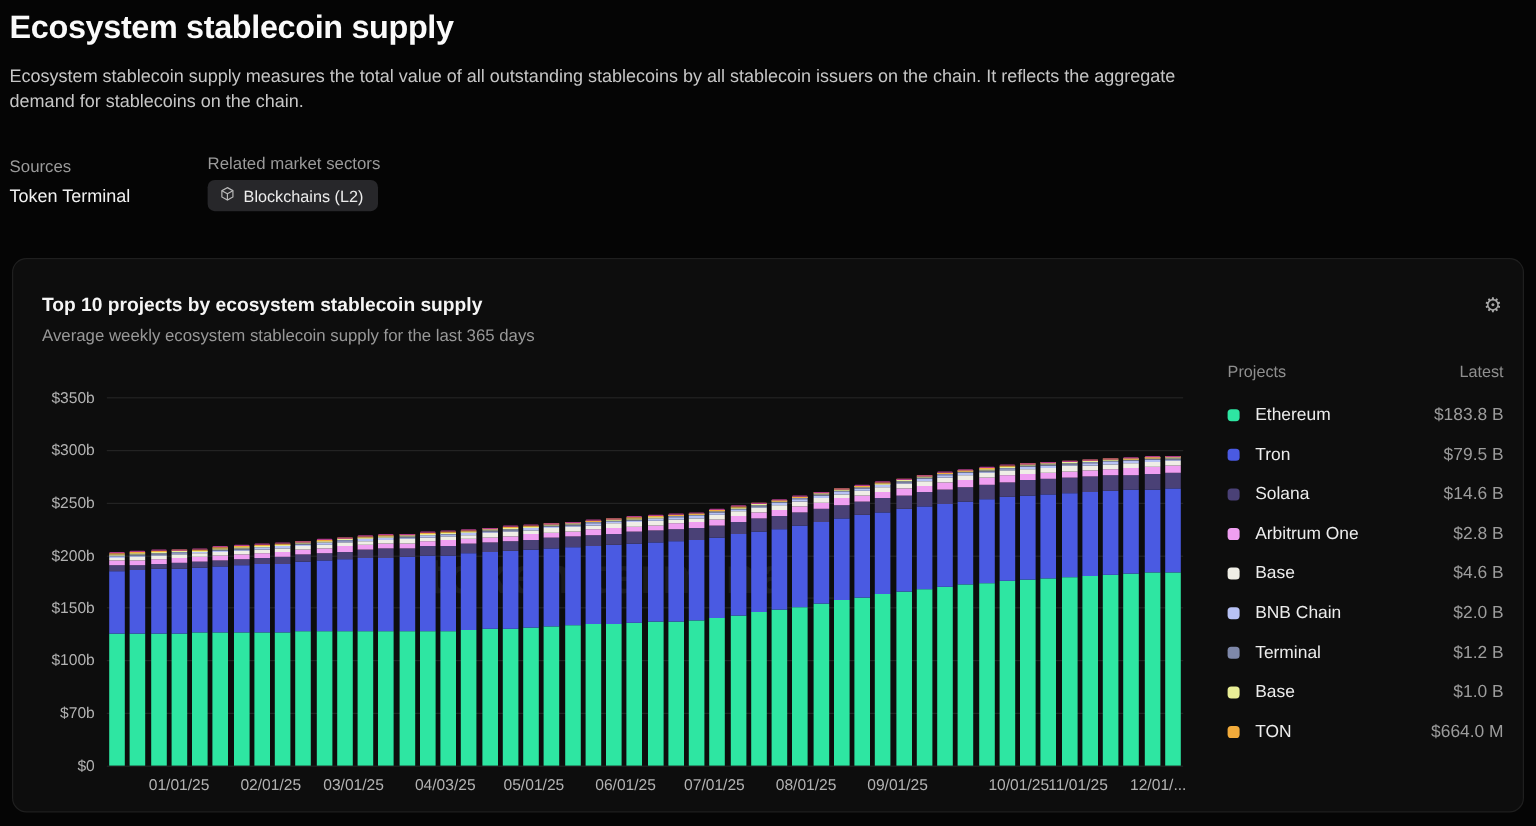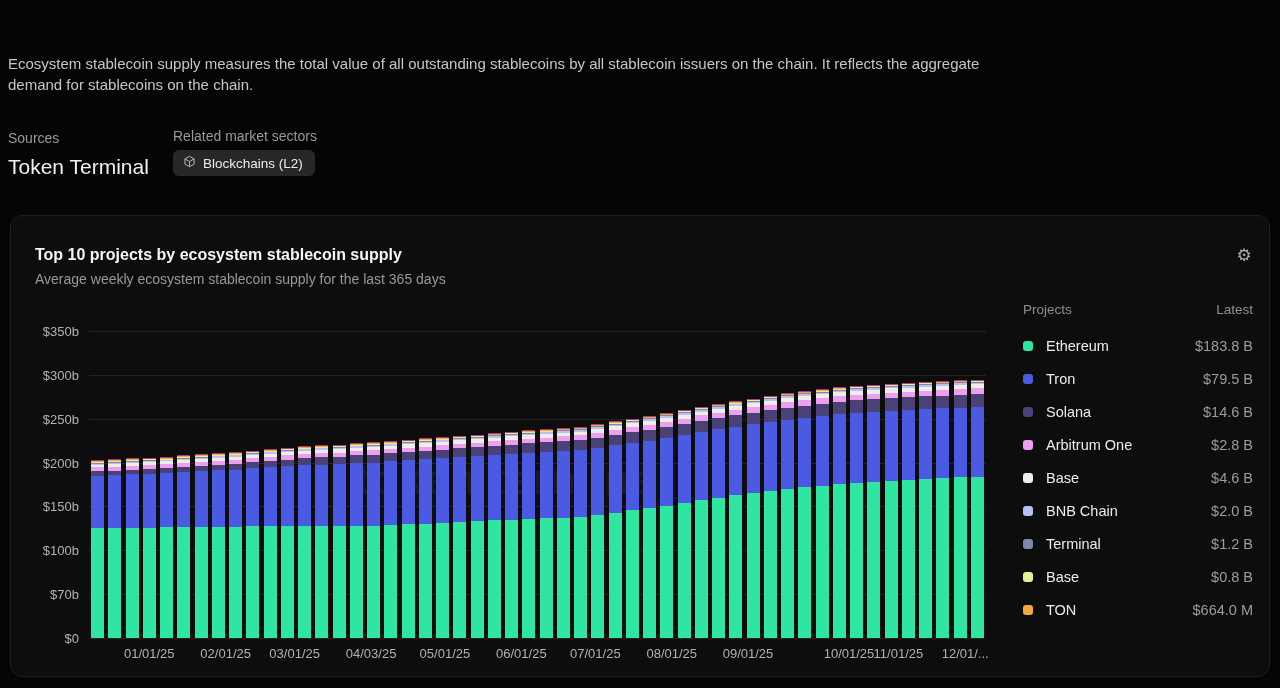--- a/index.html
+++ b/index.html
@@ -4,21 +4,21 @@
 <style>
   * { margin:0; padding:0; box-sizing:border-box; }
   html,body { width:1280px; height:688px; background:#050505; overflow:hidden;
               font-family:"Liberation Sans","DejaVu Sans",sans-serif; }
   .page { position:relative; width:1280px; height:688px; background:#050505; color:#f2f2f2; }
 
   .page-title { position:absolute; left:8px; top:8px; font-size:27px; font-weight:700; color:#fafafa; letter-spacing:-0.3px; }
   .page-desc  { position:absolute; left:8px; top:53px; width:990px; font-size:15px; line-height:21px; color:#c6c6c6; }
 
   .sources-label  { position:absolute; left:8px;  top:130px; font-size:14px; color:#9a9a9a; }
-  .sources-value  { position:absolute; left:8px;  top:155px; font-size:21px; color:#f0f0f0; }
+  .sources-value  { position:absolute; left:8px;  top:155px; font-size:15px; color:#f0f0f0; }
   .sectors-label  { position:absolute; left:173px; top:128px; font-size:14px; color:#9a9a9a; }
   .chips { position:absolute; left:173px; top:150px; display:flex; gap:9px; }
   .chip { display:flex; align-items:center; gap:7px; background:#27272a; border-radius:6px;
           padding:4px 12px 4px 10px; font-size:13.5px; color:#ececec; height:26px; cursor:pointer; }
   .chip svg { width:13px; height:13px; stroke:#b9b9b9; }
 
   .card { position:absolute; left:10px; top:215px; width:1260px; height:462px;
           background:#0d0d0d; border:1px solid #1f1f1f; border-radius:12px; }
   .card-title    { position:absolute; left:24px; top:30px; font-size:16px; font-weight:700; color:#f5f5f5; }
   .card-subtitle { position:absolute; left:24px; top:55px; font-size:14px; color:#989898; }
@@ -43,20 +43,21 @@
   .legend-row { display:flex; align-items:center; height:22px; margin-bottom:11px; cursor:pointer; padding:0 2px 0 4px; }
   .legend-dot { width:10px; height:10px; border-radius:3px; flex:0 0 auto; margin-right:13px; }
   .legend-name { font-size:14.5px; color:#ececec; flex:1 1 auto; }
   .legend-val  { font-size:14.5px; color:#9c9c9c; }
 </style>
 </head>
 <body>
 
 <div class="page">
 
+  <h1 class="page-title">Ecosystem stablecoin supply</h1>
   <p class="page-desc">Ecosystem stablecoin supply measures the total value of all outstanding stablecoins by all stablecoin issuers on the chain. It reflects the aggregate demand for stablecoins on the chain.</p>
 
   <div class="sources-label">Sources</div>
   <div class="sources-value">Token Terminal</div>
 
   <div class="sectors-label">Related market sectors</div>
   <div class="chips">
     <div class="chip">
       <span>
         <svg viewBox="0 0 24 24" fill="none" stroke-width="1.8">
@@ -667,21 +668,21 @@
             <span class="legend-val">$2.0 B</span>
           </div>
           <div class="legend-row">
             <span class="legend-dot" style="background: rgb(126, 136, 169);"></span>
             <span class="legend-name">Terminal</span>
             <span class="legend-val">$1.2 B</span>
           </div>
           <div class="legend-row">
             <span class="legend-dot" style="background: rgb(233, 238, 150);"></span>
             <span class="legend-name">Base</span>
-            <span class="legend-val">$0.8 B</span>
+            <span class="legend-val">$1.0 B</span>
           </div>
           <div class="legend-row">
             <span class="legend-dot" style="background: rgb(242, 171, 59);"></span>
             <span class="legend-name">TON</span>
             <span class="legend-val">$664.0 M</span>
           </div>
         </div>
     </div>
   </div>
 

